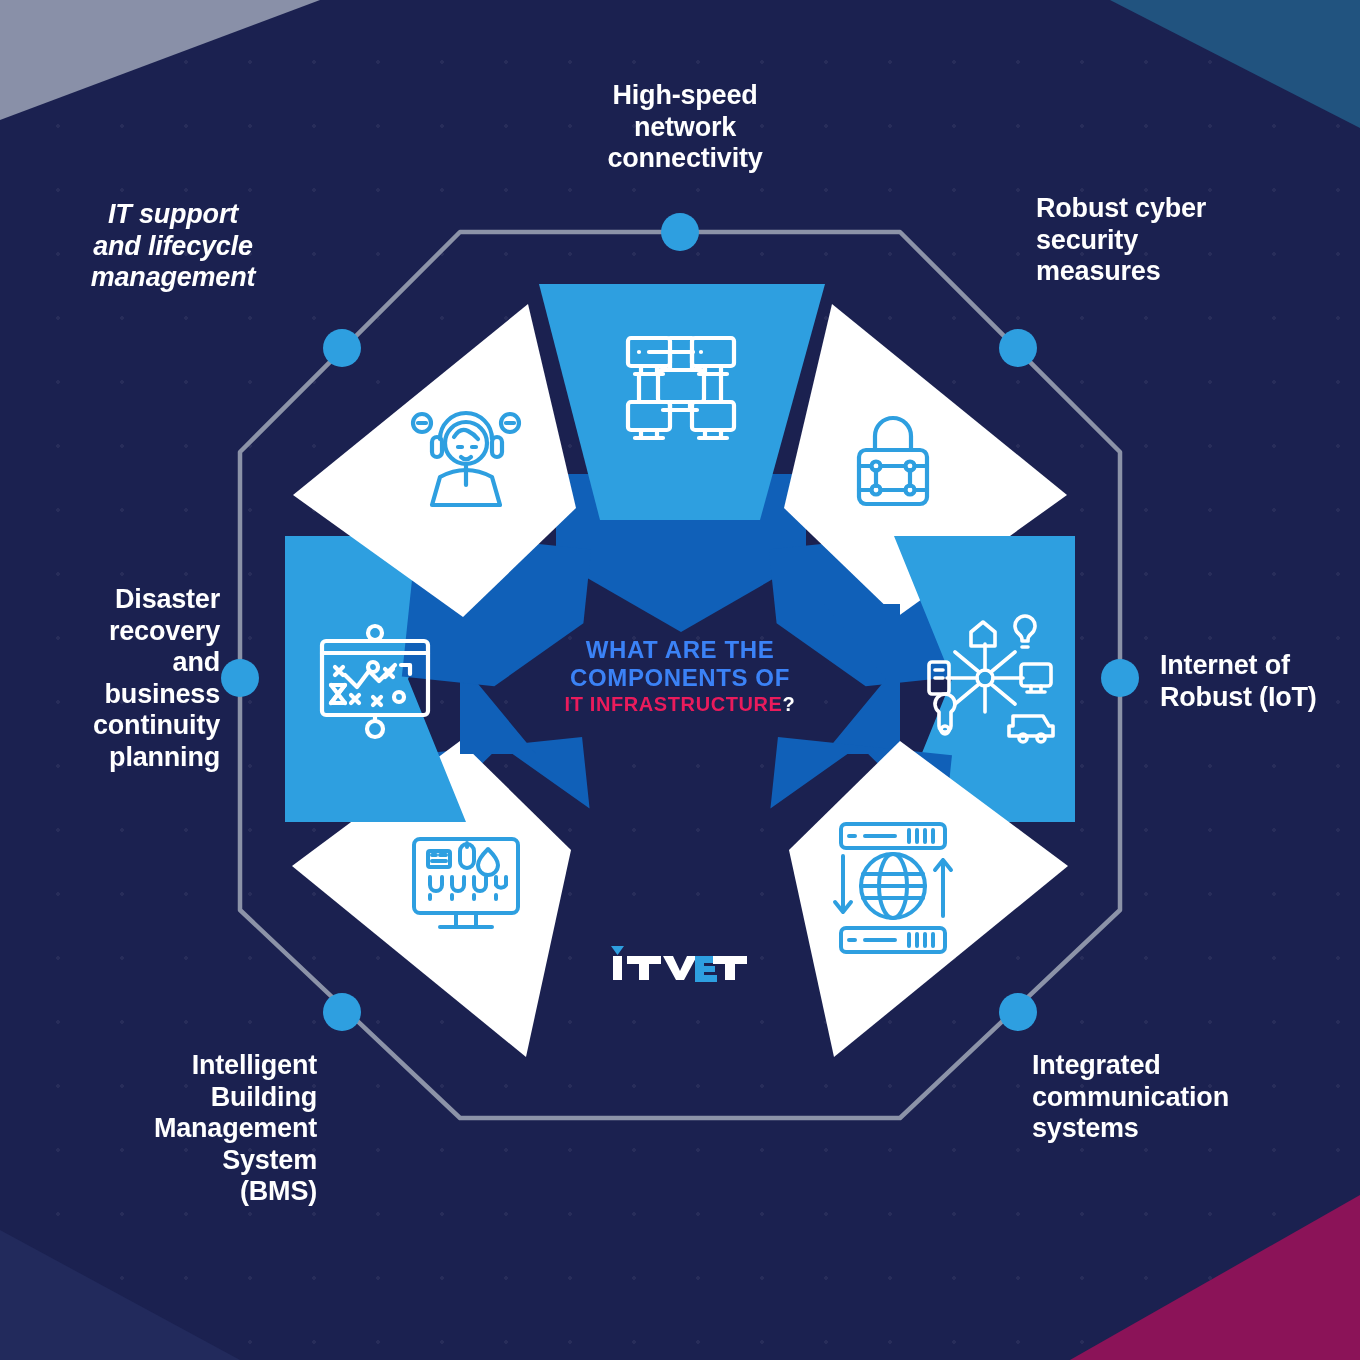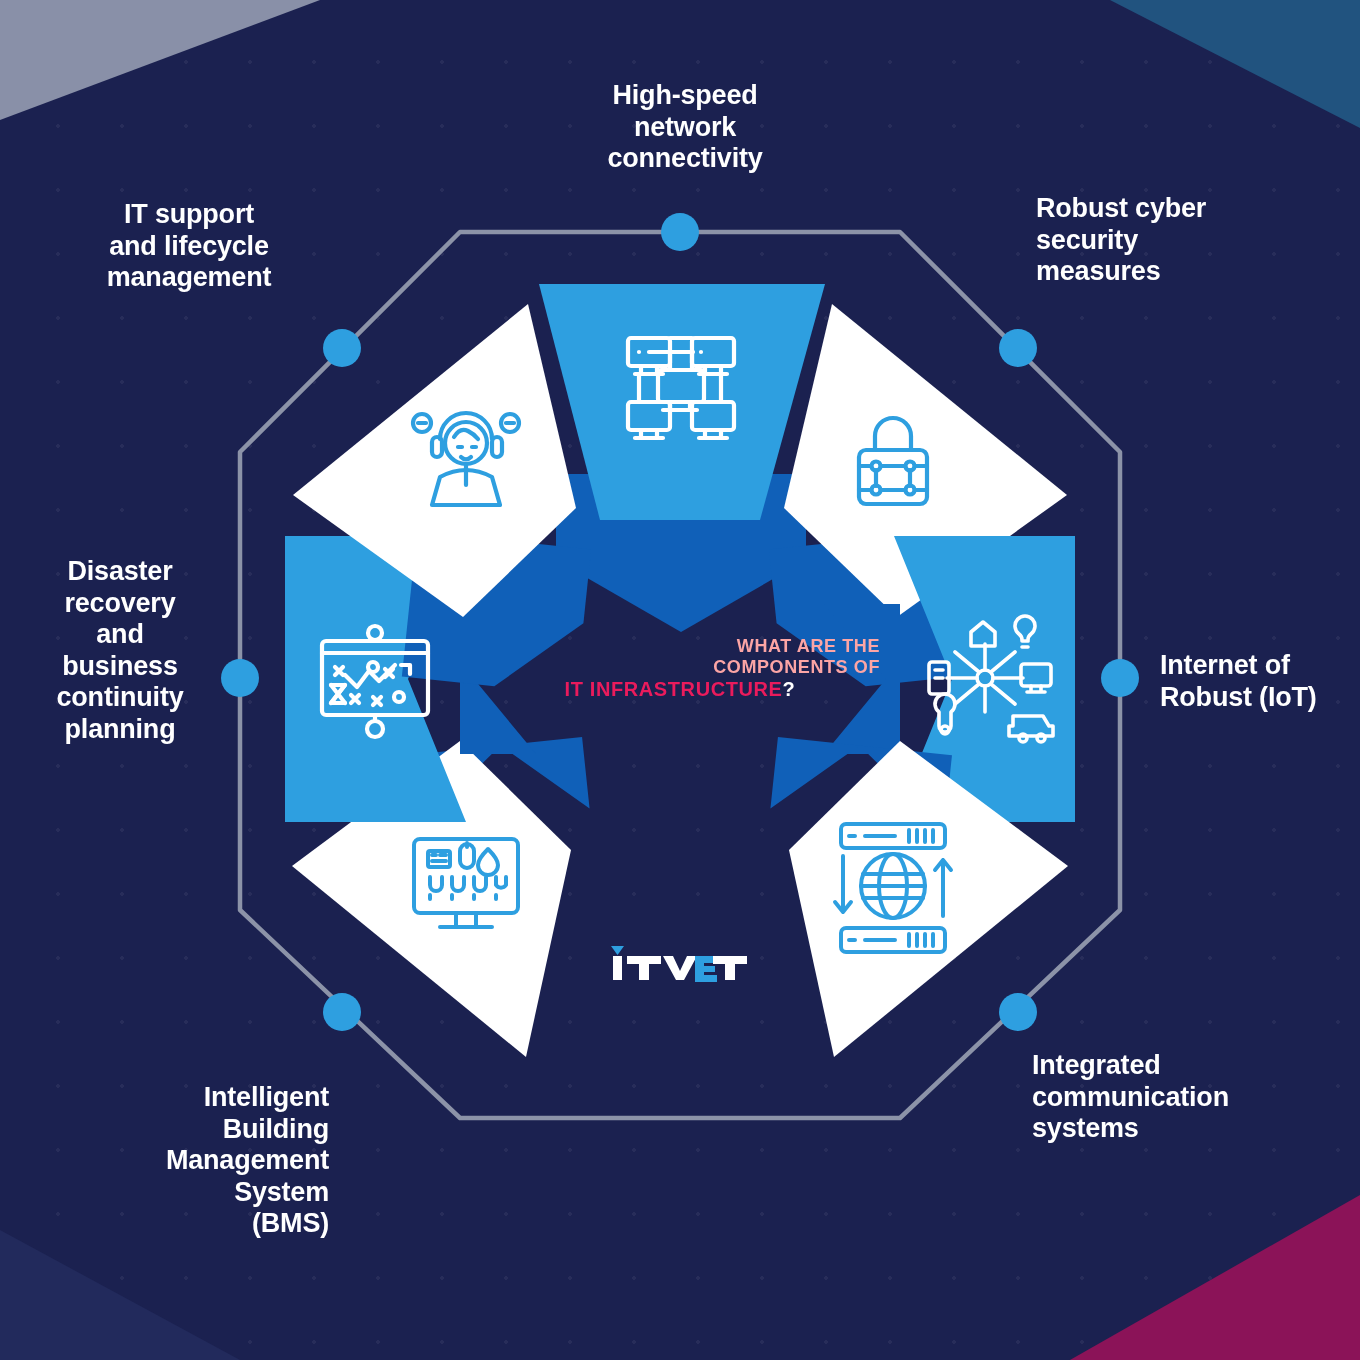--- a/index.html
+++ b/index.html
@@ -34,43 +34,42 @@
   .label {
     position:absolute;
     color:#ffffff;
     font-weight:bold;
     font-size:27px;
     line-height:1.17;
     letter-spacing:-0.2px;
     white-space:pre-line;
   }
   .lbl-top      { top:80px;  left:440px;  width:490px; text-align:center; }
-  .lbl-tl       { top:199px; left:44px;   width:290px; text-align:center; }
+  .lbl-tl       { top:199px; left:28px;   width:290px; text-align:center;font-style:italic; }
   .lbl-tr       { top:193px; left:1036px; width:300px; text-align:left; }
-  .lbl-left     { top:556px; left:20px;   width:200px; text-align:center; }
+  .lbl-left     { top:584px; left:20px;   width:200px; text-align:right; }
   .lbl-right    { top:650px; left:1160px; width:200px; text-align:left; }
-  .lbl-bl       { top:1050px;left:34px;   width:295px; text-align:right;margin-top:32px; }
+  .lbl-bl       { top:1050px;left:22px;   width:295px; text-align:right; }
   .lbl-br       { top:1050px;left:1032px; width:300px; text-align:left; }
 
   
   .center-text {
     position:absolute;
     left:480px; top:636px;
     width:400px;
     text-align:center;
     line-height:1.18;
     z-index:40;
   }
   .center-text .l1, .center-text .l2 {
     display:block;
-    color:#fca5a5;
+    color:#3b82f6;
     font-weight:bold;
-    font-size:18px;
+    font-size:24px;
     letter-spacing:0.6px;
-    text-align:right;
   }
   .center-text .l3 { display:block; font-weight:bold; font-size:20px; letter-spacing:0.6px; }
   .center-text .l3 .pink { color:#ea1b5c; }
   .center-text .l3 .qm   { color:#ffffff; }
 
   
   .logo-wrap {
     position:absolute; left:600px; top:940px; width:160px; height:44px;
     z-index:40; display:flex; align-items:center; justify-content:center;
   }

